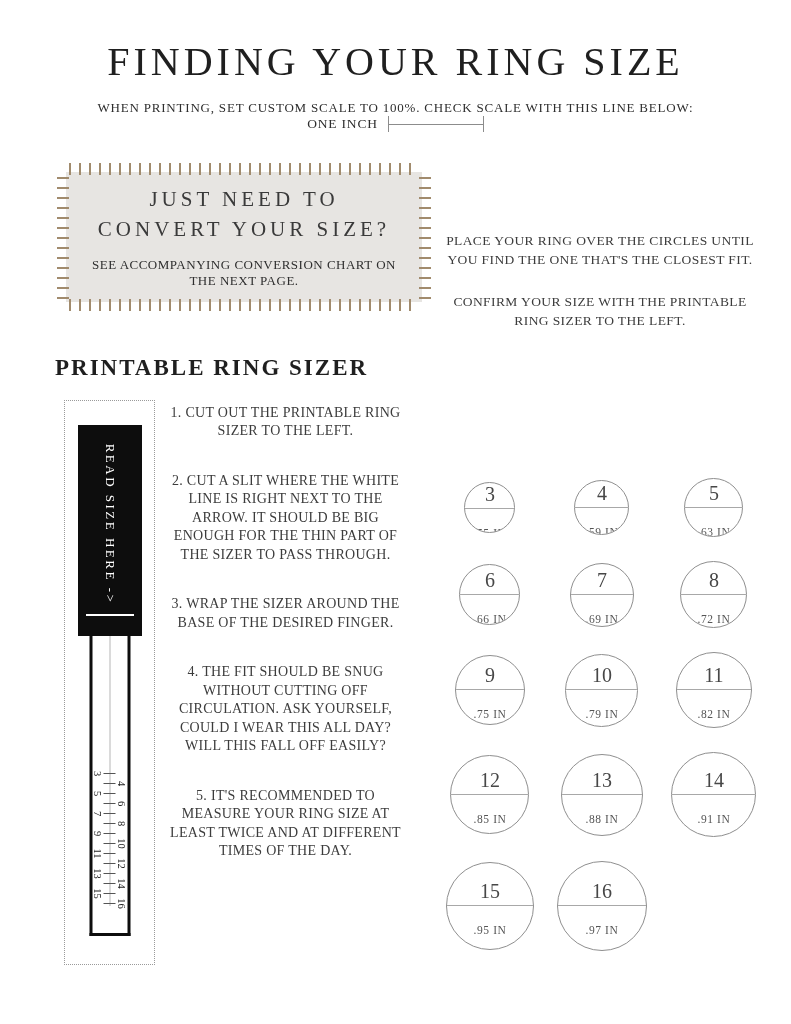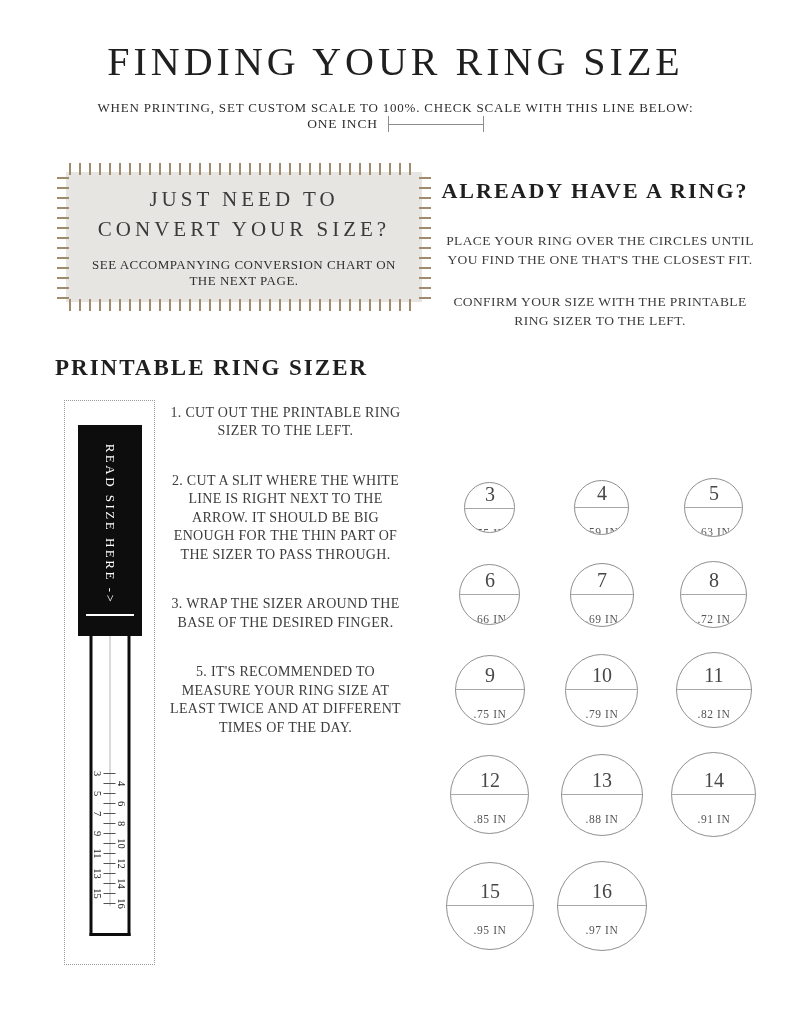--- a/index.html
+++ b/index.html
@@ -146,24 +146,24 @@
           <span class="ruler-tick" style="top: 267px;"></span>
           <span class="ruler-num right" style="top: 262px;">16</span>
         </div>
     </div>
   </div>
 
   <div class="instructions" id="instructions">
       <div class="instruction">1. CUT OUT THE PRINTABLE RING SIZER TO THE LEFT.</div>
       <div class="instruction">2. CUT A SLIT WHERE THE WHITE LINE IS RIGHT NEXT TO THE ARROW. IT SHOULD BE BIG ENOUGH FOR THE THIN PART OF THE SIZER TO PASS THROUGH.</div>
       <div class="instruction">3. WRAP THE SIZER AROUND THE BASE OF THE DESIRED FINGER.</div>
+      <div class="instruction">4. THE FIT SHOULD BE SNUG WITHOUT CUTTING OFF CIRCULATION. ASK YOURSELF, COULD I WEAR THIS ALL DAY? WILL THIS FALL OFF EASILY?</div>
       <div class="instruction">5. IT'S RECOMMENDED TO MEASURE YOUR RING SIZE AT LEAST TWICE AND AT DIFFERENT TIMES OF THE DAY.</div>
     </div>
 
-  <h2 class="ring-heading">ALREADY HAVE A RING?</h2>
   <div class="ring-paragraphs" id="ring-paragraphs">
       <div class="ring-paragraph">PLACE YOUR RING OVER THE CIRCLES UNTIL YOU FIND THE ONE THAT'S THE CLOSEST FIT.</div>
       <div class="ring-paragraph">CONFIRM YOUR SIZE WITH THE PRINTABLE RING SIZER TO THE LEFT.</div>
     </div>
 
   <div class="circles-grid" id="circles-grid">
       <div class="circle-cell">
         <div class="ring-circle" style="width: 51px; height: 51px;">
           <div class="circle-top">
             <span class="circle-size">3</span>

